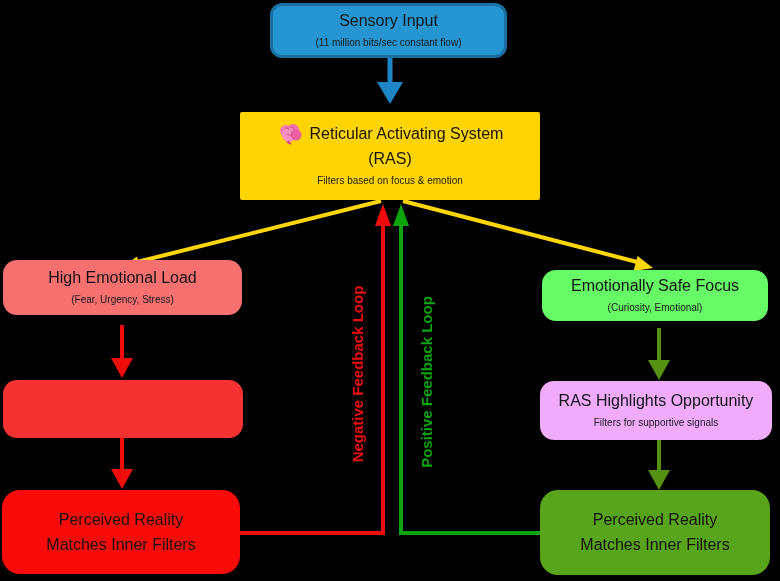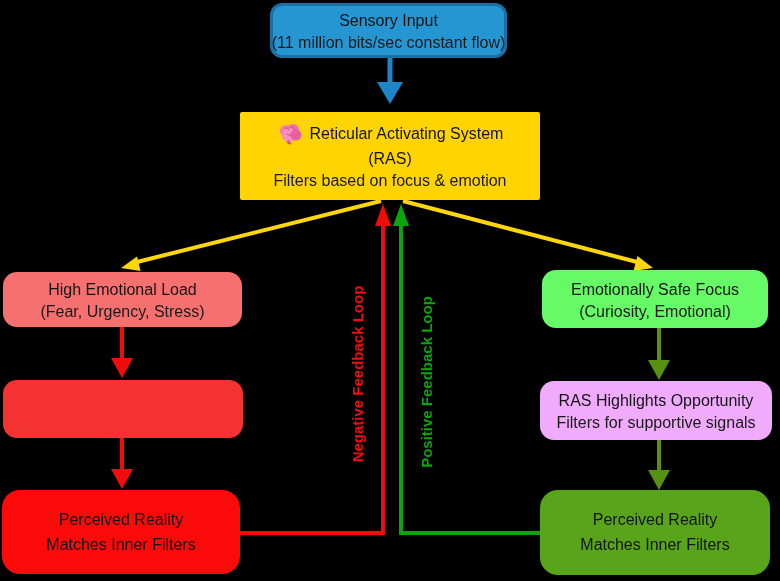--- a/index.html
+++ b/index.html
@@ -7,30 +7,30 @@
     position:relative; width:780px; height:581px; background:#000000;
     font-family:"Liberation Sans", sans-serif; overflow:hidden;
   }
   .overlay { position:absolute; left:0; top:0; pointer-events:none; }
   .node {
     position:absolute; display:flex; flex-direction:column;
     align-items:center; justify-content:center; text-align:center;
     color:#141414; box-sizing:border-box; gap:1px;
   }
   .t-lg { font-size:16px; line-height:24px; white-space:nowrap; color:#141414; }
-  .t-sm { font-size:16px; line-height:18px; white-space:nowrap; color:#1a1a1a; }
+  .t-sm { font-size:10px; line-height:18px; white-space:nowrap; color:#1a1a1a; }
   .node-sensory { left:270px; top:3px; width:237px; height:55px; border-radius:12px;
                   background:#2596d2; border:3px solid #1a6fa3; }
   .node-ras     { left:240px; top:112px; width:300px; height:88px; border-radius:2px;
                   background:#ffd400; }
   .ras-line1 { display:flex; align-items:center; gap:7px; }
-  .node-l1 { left:3px;  top:272px; width:239px; height:55px; border-radius:14px; background:#f77070; }
+  .node-l1 { left:3px;  top:260px; width:239px; height:55px; border-radius:14px; background:#f77070; }
   .node-l2 { left:3px;  top:380px; width:240px; height:58px; border-radius:14px; background:#f53232; }
   .node-l3 { left:2px;  top:490px; width:238px; height:84px; border-radius:18px; background:#fb0a0a; }
-  .node-r1 { left:542px; top:270px; width:226px; height:58px; border-radius:14px; background:#66fa66; }
+  .node-r1 { left:542px; top:270px; width:226px; height:51px; border-radius:14px; background:#66fa66; }
   .node-r2 { left:540px; top:381px; width:232px; height:59px; border-radius:14px; background:#f0abfc; }
   .node-r3 { left:540px; top:490px; width:230px; height:85px; border-radius:18px; background:#58a41b; }
   .loop-label {
     position:absolute; white-space:nowrap; font-weight:bold; font-size:15px;
     transform:translate(-50%,-50%) rotate(-90deg);
   }
   .loop-neg { left:357px; top:374px; color:#f20d0d; }
   .loop-pos { left:426px; top:382px; color:#0aa50a; }
   .brain { display:inline-flex; width:26px; height:24px; }
 </style>

